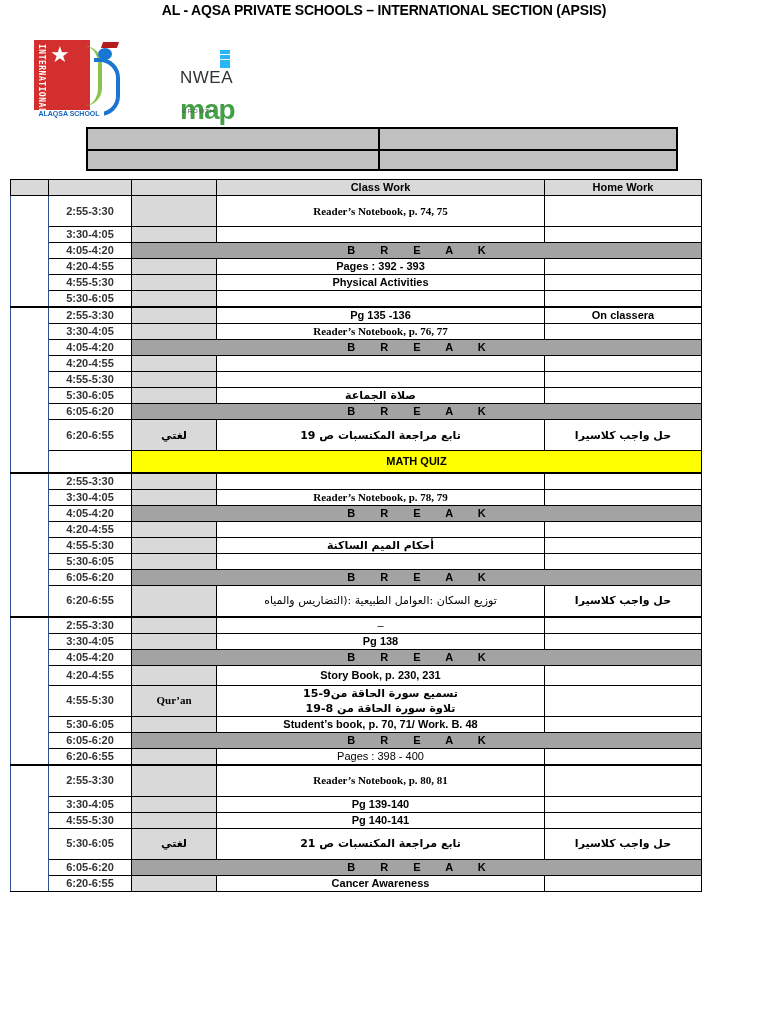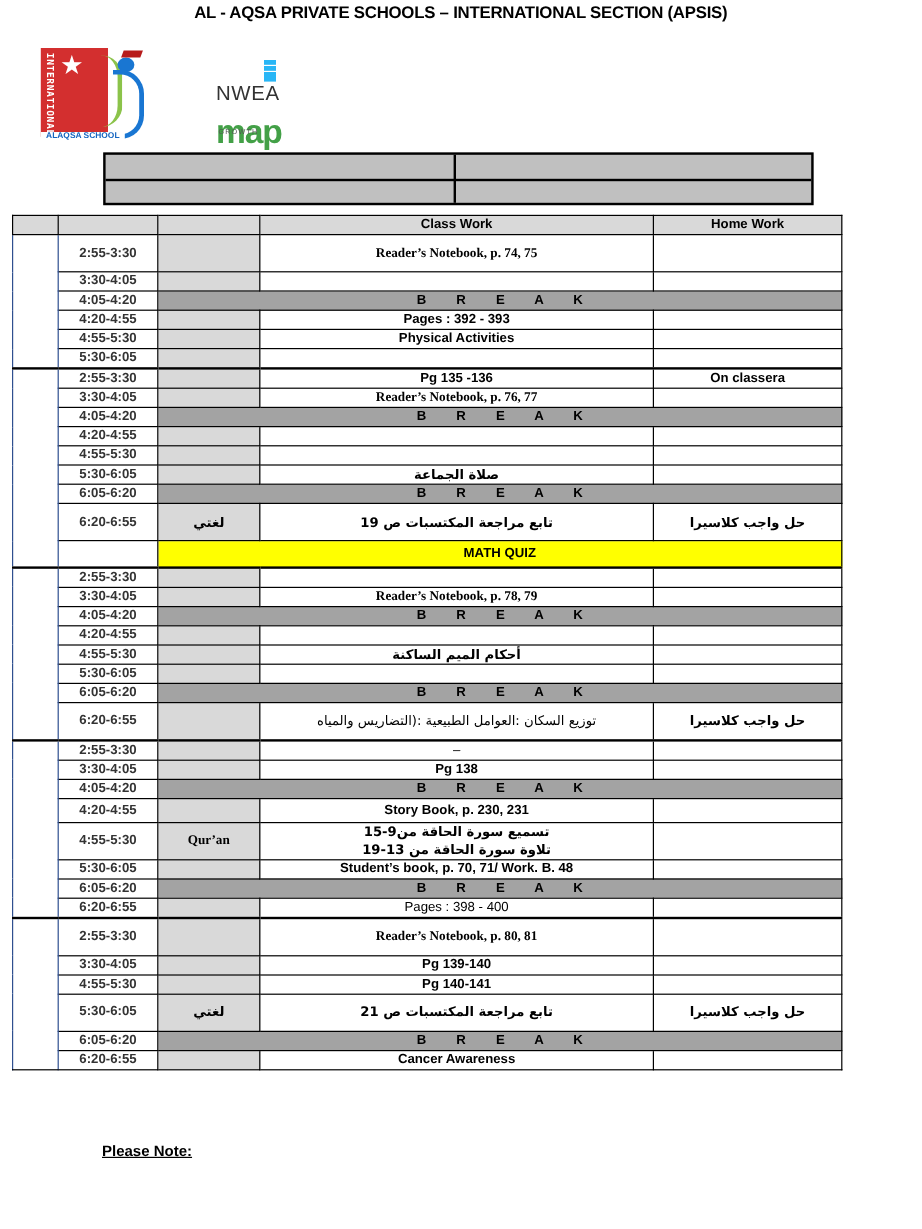--- a/index.html
+++ b/index.html
@@ -270,21 +270,21 @@
         <td class="time">4:20-4:55</td>
         <td class="subj"></td>
         <td class="bold">Story Book, p. 230, 231</td>
         <td class="bold"></td>
       </tr>
       <tr class="tall">
         <td class="time">4:55-5:30</td>
         <td class="subj serif">Qur’an</td>
         <td class="arab-sm">
           <div style="line-height: 15px;">تسميع سورة الحاقة من9-15</div>
-          <div style="line-height: 15px;">تلاوة سورة الحاقة من 13-19</div>
+          <div style="line-height: 15px;">تلاوة سورة الحاقة من 8-19</div>
         </td>
         <td class="bold"></td>
       </tr>
       <tr>
         <td class="time">5:30-6:05</td>
         <td class="subj"></td>
         <td class="bold">Student’s book, p. 70, 71/ Work. B. 48</td>
         <td class="bold"></td>
       </tr>
       <tr>
@@ -329,14 +329,13 @@
       <tr>
         <td class="time">6:20-6:55</td>
         <td class="subj"></td>
         <td class="bold">Cancer Awareness</td>
         <td class="bold"></td>
       </tr>
     </tbody>
 </table>
 
 <div class="note">
-  <div class="title">Please Note:</div>
 </div>
 
 </body></html>

